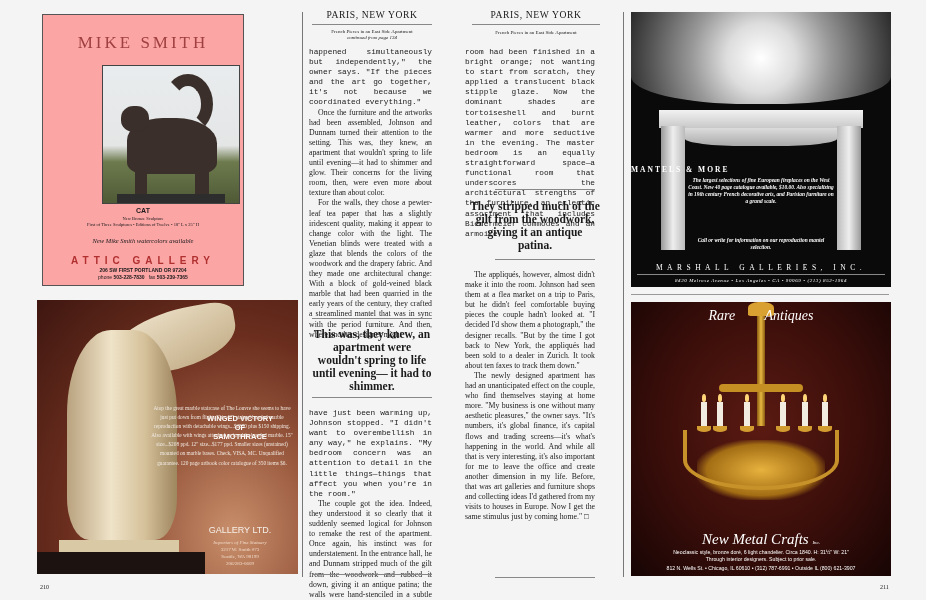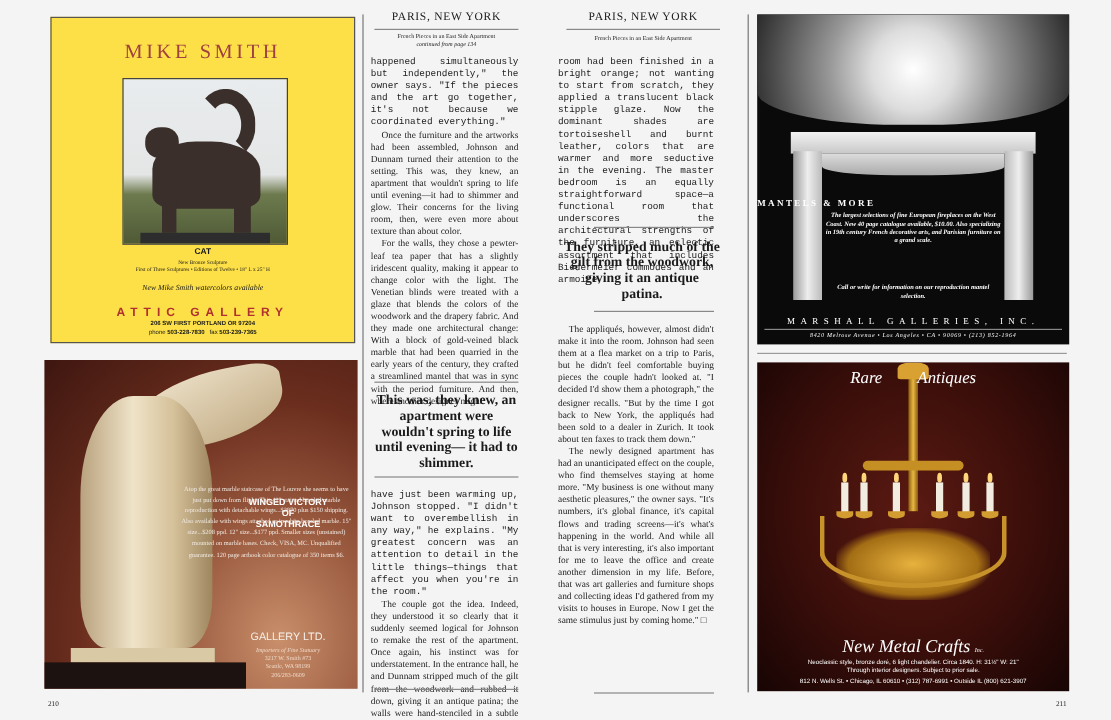--- a/index.html
+++ b/index.html
@@ -1,19 +1,19 @@
 <!DOCTYPE html>
 <html><head>
 <meta charset="utf-8">
 <style>
   html,body{margin:0;padding:0;}
   body{width:926px;height:600px;background:#f4f4f4;position:relative;overflow:hidden;font-family:"Liberation Serif","DejaVu Serif",serif;color:#1a1a1a;}
   .abs{position:absolute;}
   
-  #ms-ad{left:42px;top:14px;width:254px;height:272px;border:1px solid #555;background:#fde047;box-sizing:border-box;}
+  #ms-ad{left:42px;top:14px;width:202px;height:272px;border:1px solid #555;background:#fca5a5;box-sizing:border-box;}
   #ms-title{left:0;top:18px;width:100%;text-align:center;color:#a04040;font-size:17px;letter-spacing:3px;}
   #ms-photo{left:59px;top:50px;width:136px;height:137px;border:1px solid #444;overflow:hidden;background:linear-gradient(#e9ecee 0%,#e4e6e6 58%,#6d7a4d 70%,#4f5a36 100%);}
   #ms-cat-body{left:24px;top:52px;width:90px;height:56px;background:#3a2f2a;border-radius:40% 45% 20% 20%;}
   #ms-cat-head{left:18px;top:40px;width:28px;height:26px;background:#3a2f2a;border-radius:45%;}
   #ms-cat-tail{left:60px;top:8px;width:50px;height:60px;border:12px solid #3a2f2a;border-left-color:transparent;border-bottom-color:transparent;border-radius:50%;box-sizing:border-box;}
   #ms-cat-leg1{left:32px;top:100px;width:12px;height:28px;background:#3a2f2a;}
   #ms-cat-leg2{left:92px;top:100px;width:14px;height:28px;background:#3a2f2a;}
   #ms-plinth{left:14px;top:128px;width:108px;height:9px;background:#2d2d2d;}
   #ms-caption-title{left:0;top:192px;width:100%;text-align:center;font-family:"Liberation Sans",sans-serif;font-weight:bold;font-size:7px;}
   #ms-caption-1{left:0;top:201px;width:100%;text-align:center;font-size:4.5px;}
@@ -132,21 +132,21 @@
 <div class="abs subhead" style="left:312px;top:35px;width:120px;font-style:italic;">continued from page 134</div>
 <div class="abs col" style="left:309px;top:47px;width:123px;">
   <p class="noindent">happened simultaneously but independently," the owner says. "If the pieces and the art go together, it's not because we coordinated everything."</p>
   <p>Once the furniture and the artworks had been assembled, Johnson and Dunnam turned their attention to the setting. This was, they knew, an apartment that wouldn't spring to life until evening—it had to shimmer and glow. Their concerns for the living room, then, were even more about texture than about color.</p>
   <p>For the walls, they chose a pewter-leaf tea paper that has a slightly iridescent quality, making it appear to change color with the light. The Venetian blinds were treated with a glaze that blends the colors of the woodwork and the drapery fabric. And they made one architectural change: With a block of gold-veined black marble that had been quarried in the early years of the century, they crafted a streamlined mantel that was in sync with the period furniture. And then, where another designer might</p>
 </div>
 <div class="abs rule" style="left:312px;top:318px;width:120px;"></div>
 <div class="abs pull" style="left:312px;top:328px;width:120px;">This was, they knew, an apartment were wouldn't spring to life until evening— it had to shimmer.</div>
 <div class="abs rule" style="left:312px;top:397px;width:120px;"></div>
 <div class="abs col" style="left:309px;top:408px;width:123px;">
-  <p class="noindent">have just been warming up, Johnson stopped. "I didn't want to overembellish in any way," he explains. "My greatest concern was an attention to detail in the little things—things that affect you when you're in the room."</p>
+  <p class="noindent">have just been warming up, Johnson stopped. "I didn't want to overembellish in any way," he explains. "My bedroom concern was an attention to detail in the little things—things that affect you when you're in the room."</p>
   <p>The couple got the idea. Indeed, they understood it so clearly that it suddenly seemed logical for Johnson to remake the rest of the apartment. Once again, his instinct was for understatement. In the entrance hall, he and Dunnam stripped much of the gilt from the woodwork and rubbed it down, giving it an antique patina; the walls were hand-stenciled in a subtle grid pattern. Originally, the dining</p>
 </div>
 <div class="abs rule" style="left:312px;top:574px;width:120px;"></div>
 
 <div class="abs runhead" style="left:472px;top:9px;width:128px;">PARIS, NEW YORK</div>
 <div class="abs rule" style="left:472px;top:24px;width:128px;"></div>
 <div class="abs subhead" style="left:472px;top:30px;width:128px;">French Pieces in an East Side Apartment</div>
 <div class="abs col" style="left:465px;top:47px;width:130px;">
   <p class="noindent">room had been finished in a bright orange; not wanting to start from scratch, they applied a translucent black stipple glaze. Now the dominant shades are tortoiseshell and burnt leather, colors that are warmer and more seductive in the evening. The master bedroom is an equally straightforward space—a functional room that underscores the architectural strengths of the furniture, an eclectic assortment that includes Biedermeier commodes and an armoire,</p>
 </div>

